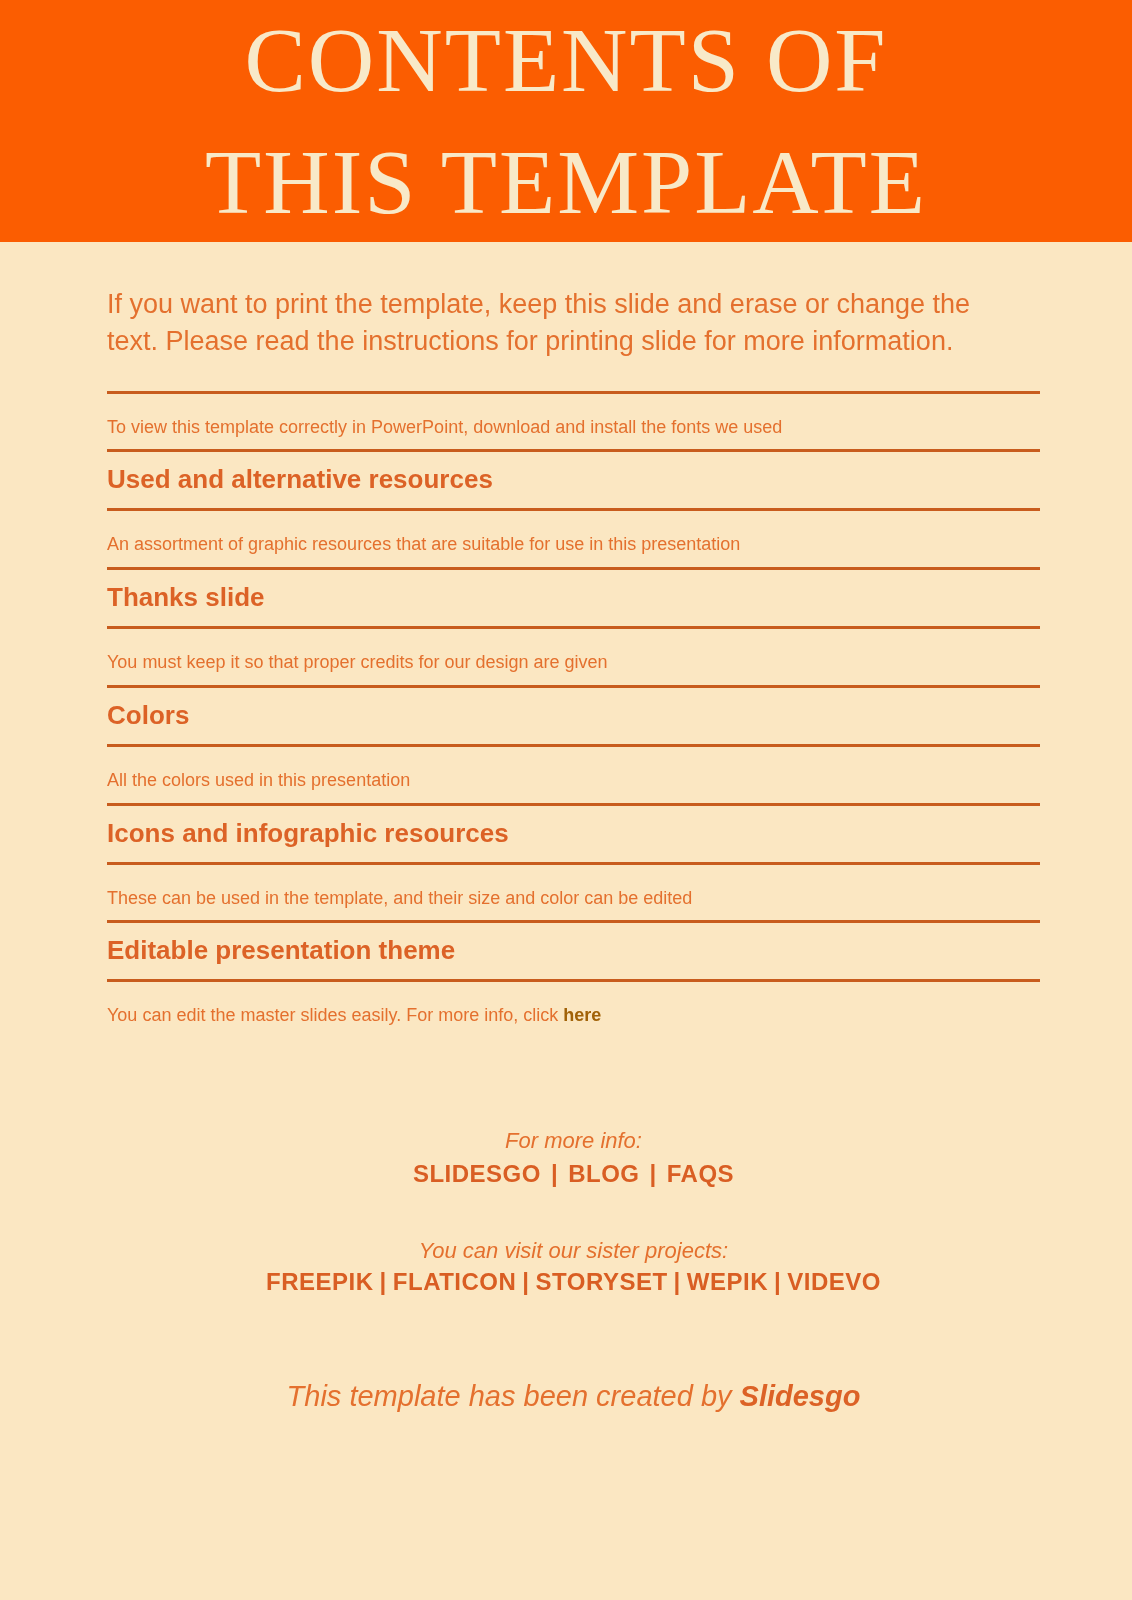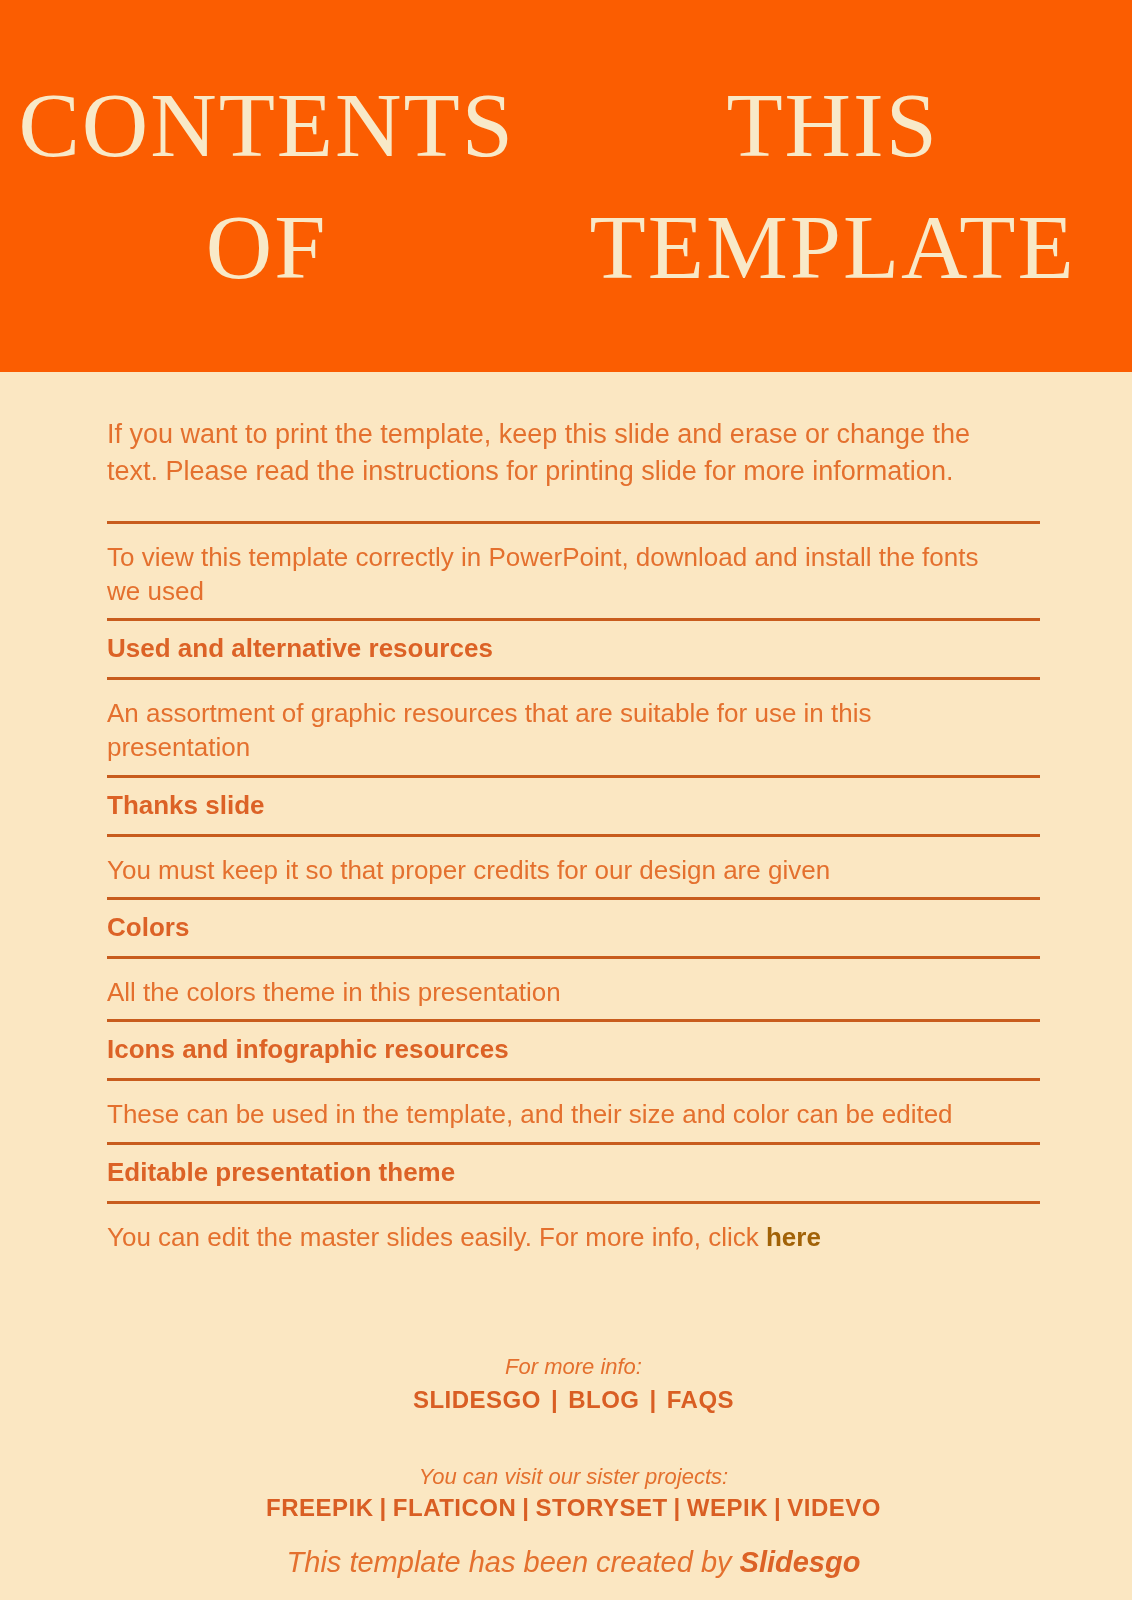--- a/index.html
+++ b/index.html
@@ -8,27 +8,27 @@
     width: 1132px;
     height: 1600px;
     margin: 0 auto;
     background: #FBE7C2;
     overflow: hidden;
     font-family: "Liberation Sans", sans-serif;
   }
 
   
   .header {
-    height: 372px;
+    height: 242px;
     background: #FB5D01;
     display: flex;
-    flex-direction: row;
+    flex-direction: column;
     justify-content: center;
     align-items: center;
-    text-align: center;
+    text-align: left;
   }
   .header .title {
     font-family: "Liberation Serif", "DejaVu Serif", serif;
     font-weight: 400;
     color: #F8E9C8;
     font-size: 92px;
     line-height: 1.33;
     letter-spacing: 2px;
     margin: 0;
   }
@@ -51,23 +51,23 @@
     font-weight: bold;
     color: #DC6226;
     line-height: 1;
   }
   .rule {
     border: none;
     border-top: 3px solid #C85C1D;
     margin: 0;
   }
   .section-desc {
-    padding: 16px 0 10px;
+    padding: 22px 0 10px;
     max-width: 905px;
-    font-size: 26px;
+    font-size: 18px;
     line-height: 1.32;
     color: #E4702E;
   }
   .section-desc .inline-link {
     font-weight: bold;
     color: #a16207;
     cursor: pointer;
   }
 
   
@@ -92,21 +92,21 @@
   .sister-links {
     margin-top: 4px;
     font-size: 24px;
     font-weight: bold;
     color: #D95E23;
     letter-spacing: 0.5px;
   }
   .sister-links .pipe { padding: 0 6px; }
   .footer-links .link, .sister-links .link { cursor: pointer; }
   .credit {
-    margin-top: 24px;
+    margin-top: 84px;
     font-size: 29px;
     font-style: italic;
     color: #E4702E;
   }
   .credit strong { color: #DC6226; }
 </style>
 </head>
 <body>
 
 <div class="page">
@@ -136,21 +136,21 @@
     <div>
       <div class="section-title">Thanks slide</div>
       <hr class="rule">
       <div class="section-desc">You must keep it so that proper credits for our design are given</div>
       <hr class="rule">
     </div>
 
     <div>
       <div class="section-title">Colors</div>
       <hr class="rule">
-      <div class="section-desc">All the colors theme in this presentation</div>
+      <div class="section-desc">All the colors used in this presentation</div>
       <hr class="rule">
     </div>
 
     <div>
       <div class="section-title">Icons and infographic resources</div>
       <hr class="rule">
       <div class="section-desc">These can be used in the template, and their size and color can be edited</div>
       <hr class="rule">
     </div>
 

